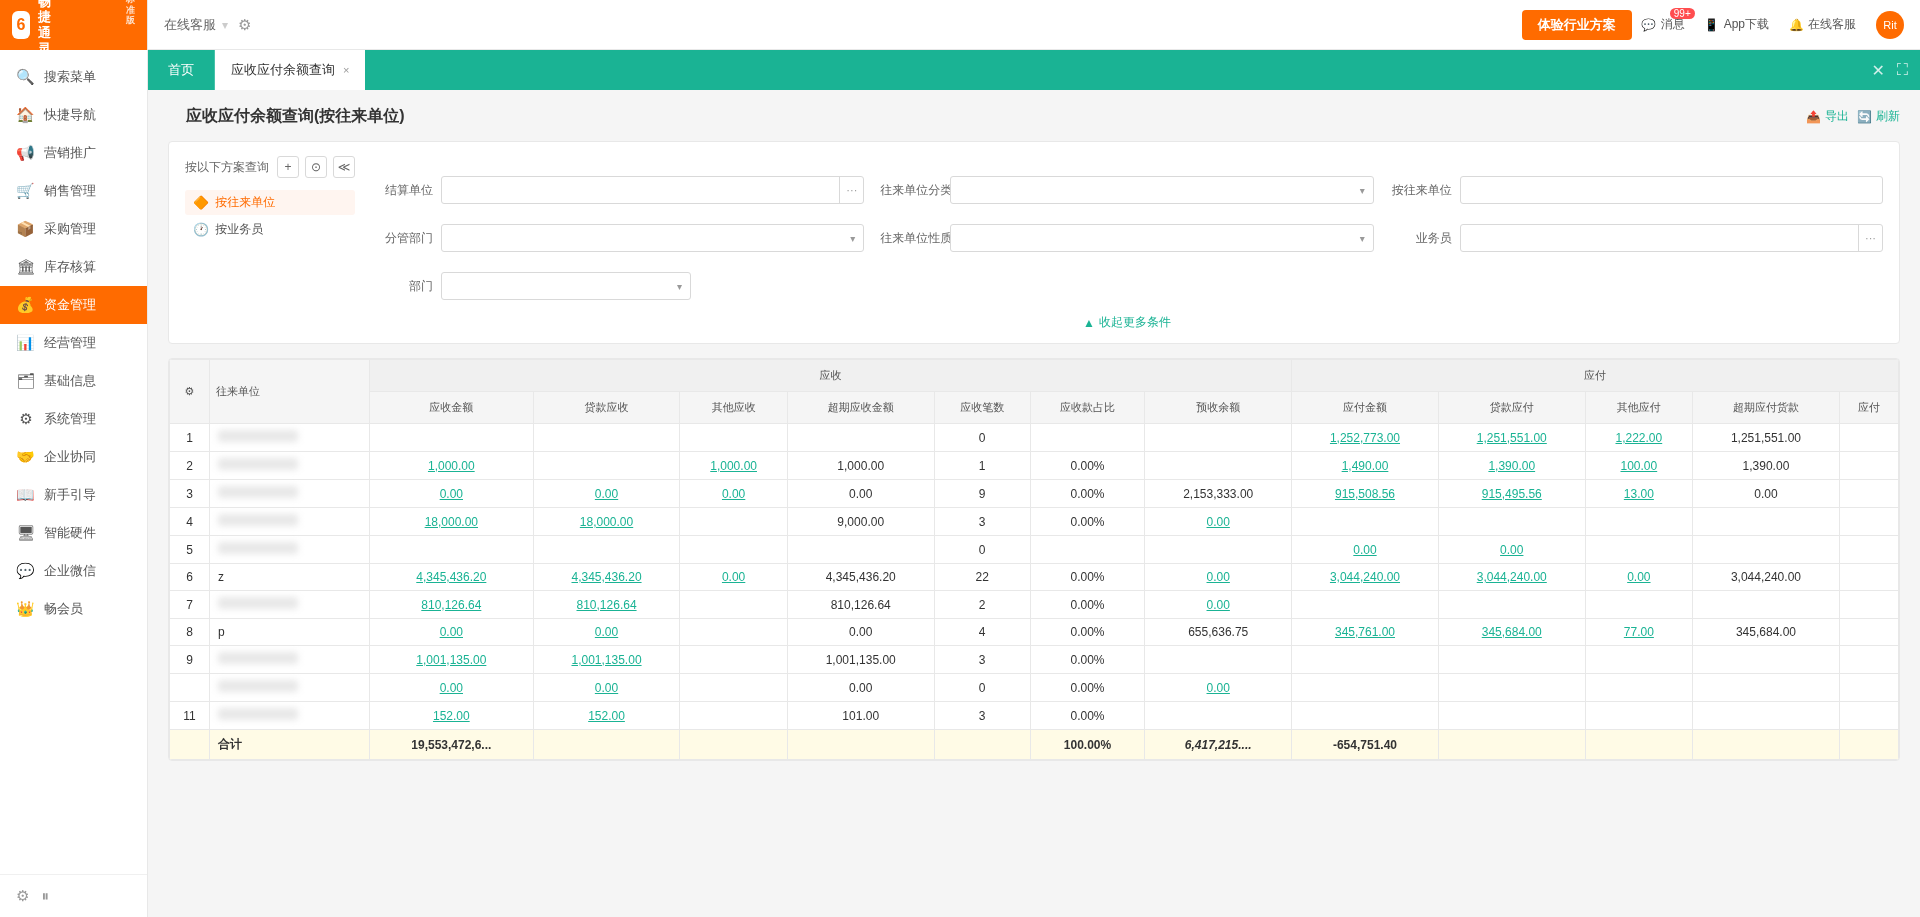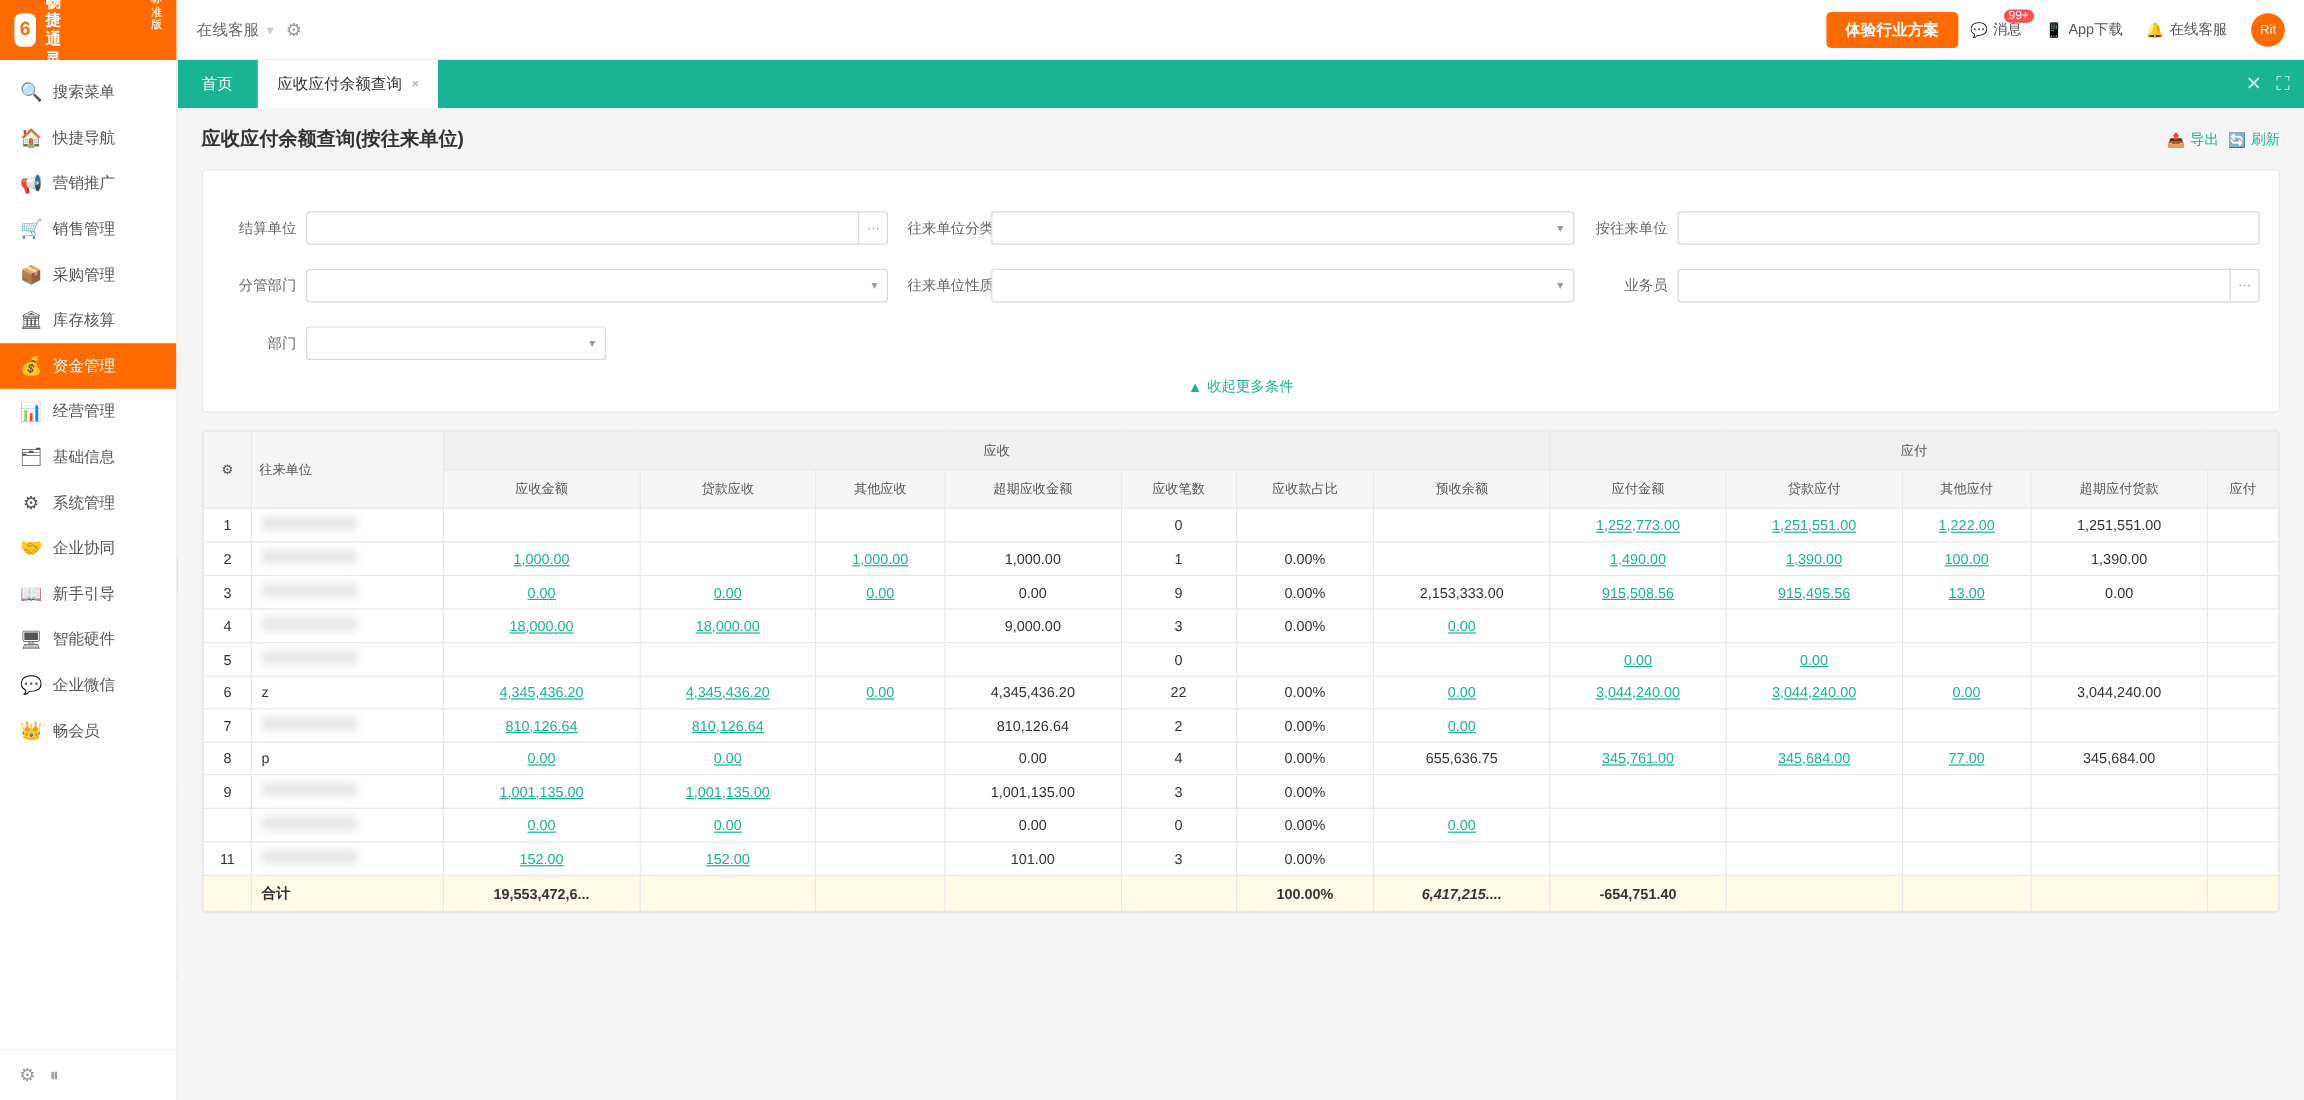--- a/index.html
+++ b/index.html
@@ -79,21 +79,21 @@
       position: fixed; left: 148px; top: 90px; right: 0; bottom: 0;
       background: #f5f5f5; overflow-y: auto; padding: 0;
     }
     .content-wrapper { padding: 16px 20px; }
 
     
     .page-title-bar {
       display: flex; align-items: center; justify-content: space-between;
       margin-bottom: 14px;
     }
-    .page-title { font-size: 16px; font-weight: bold; color: #333; }
+    .page-title { font-size: 16px; font-weight: bold; color: #333; margin-left: 18px; }
     .page-title-actions { display: flex; gap: 8px; align-items: center; }
     .action-btn {
       display: flex; align-items: center; gap: 4px; color: #1ab394;
       cursor: pointer; font-size: 12px;
     }
 
     
     .filter-panel {
       background: #fff; border: 1px solid #e8e8e8; border-radius: 4px;
       padding: 14px 16px 8px; margin-bottom: 14px;
@@ -313,20 +313,40 @@
         <div class="action-btn">
           <span>🔄</span>
           <span>刷新</span>
         </div>
       </div>
     </div>
 
     <div class="filter-panel">
       <div style="display:flex;gap:16px;">
 
+        <div style="min-width:120px;">
+          <div class="filter-header">
+            <span class="filter-header-label">按以下方案查询</span>
+            <div class="filter-header-icons">
+              <div class="filter-icon-btn">+</div>
+              <div class="filter-icon-btn">⊙</div>
+              <div class="filter-icon-btn">≪</div>
+            </div>
+          </div>
+          <div class="filter-scheme">
+            <div class="scheme-item selected">
+              <span class="scheme-icon">🔶</span>
+              <span>按往来单位</span>
+            </div>
+            <div class="scheme-item">
+              <span class="scheme-icon">🕐</span>
+              <span>按业务员</span>
+            </div>
+          </div>
+        </div>
 
         <div style="flex:1;">
 
           <div class="filter-row">
             <div class="filter-group">
               <span class="filter-label">结算单位</span>
               <div class="filter-input-with-btn">
                 <input class="filter-input-text" type="text" style="">
                 <span class="filter-input-btn">···</span>
               </div>

